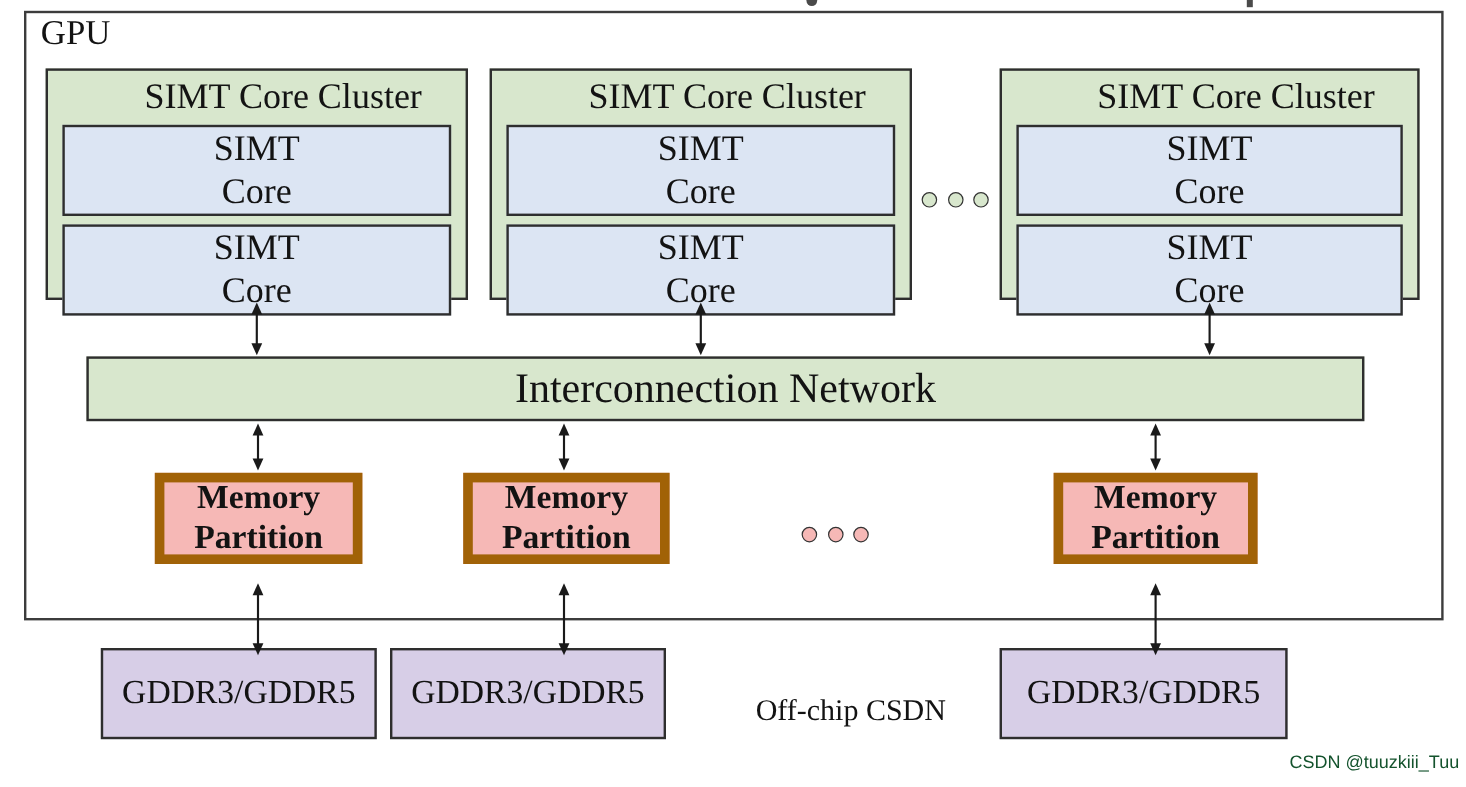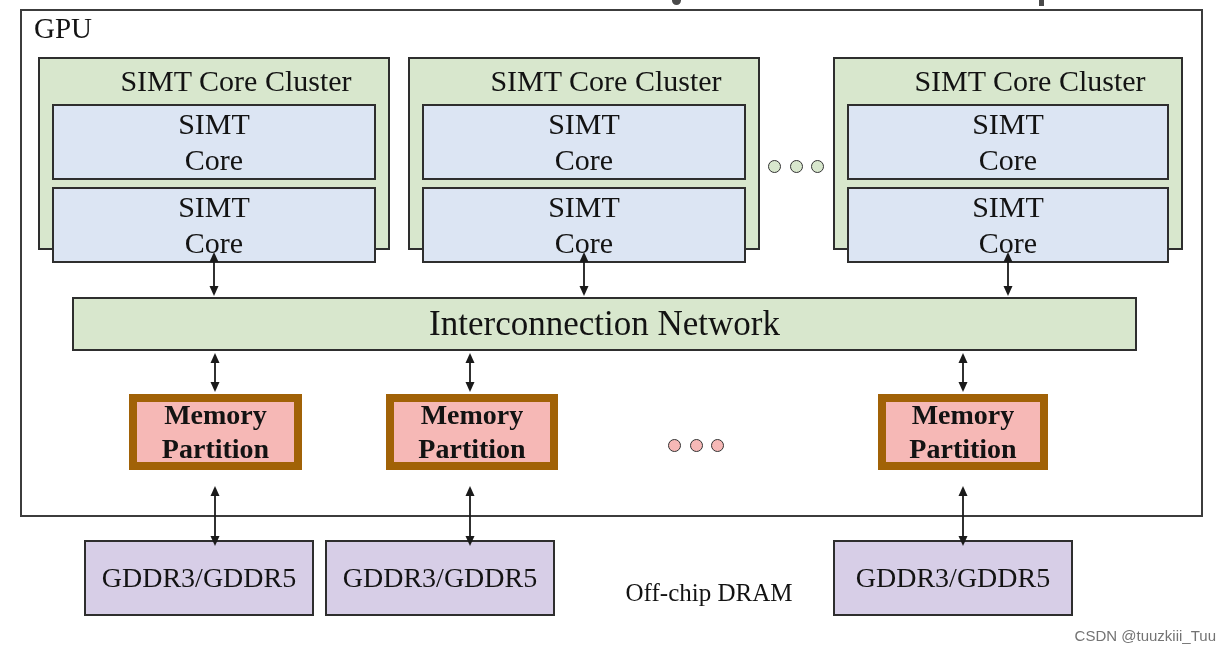--- a/index.html
+++ b/index.html
@@ -132,21 +132,21 @@
     left: 599px; top: 578px; width: 220px;
     text-align: center;
     font-size: 25px;
     line-height: 30px;
   }
 
   .watermark {
     right: 6px; top: 627px;
     font-family: "Liberation Sans", sans-serif;
     font-size: 15px;
-    color: #737373;
+    color: #14532d;
   }
 
   
   .frag { background: #4a4a4a; }
   .frag-1 { left: 672px; top: 0; width: 9px; height: 5px; border-radius: 0 0 5px 5px; }
   .frag-2 { left: 1039px; top: 0; width: 5px; height: 6px; }
 
   .arrows-overlay {
     left: 0; top: 0; width: 1222px; height: 656px;
     pointer-events: none;
@@ -212,21 +212,21 @@
     <span class="dot dot-pink"></span>
     <span class="dot dot-pink"></span>
     <span class="dot dot-pink"></span>
   </div>
 
   <div class="abs mp mp-3">Memory
 Partition</div>
 
   <div class="abs dram dram-1">GDDR3/GDDR5</div>
   <div class="abs dram dram-2">GDDR3/GDDR5</div>
-  <div class="abs offchip-label">Off-chip DRAM</div>
+  <div class="abs offchip-label">Off-chip CSDN</div>
   <div class="abs dram dram-3">GDDR3/GDDR5</div>
 
   <div class="abs watermark">CSDN @tuuzkiii_Tuu</div>
 
   <svg class="abs arrows-overlay" width="1222" height="656" viewBox="0 0 1222 656" xmlns="http://www.w3.org/2000/svg">
       <g>
         <line x1="214" x2="214" y1="259" y2="289" stroke="#1a1a1a" stroke-width="1.8"></line>
         <polygon points="214,252 209.5,262 218.5,262" fill="#1a1a1a"></polygon>
         <polygon points="214,296 209.5,286 218.5,286" fill="#1a1a1a"></polygon>
       </g>

